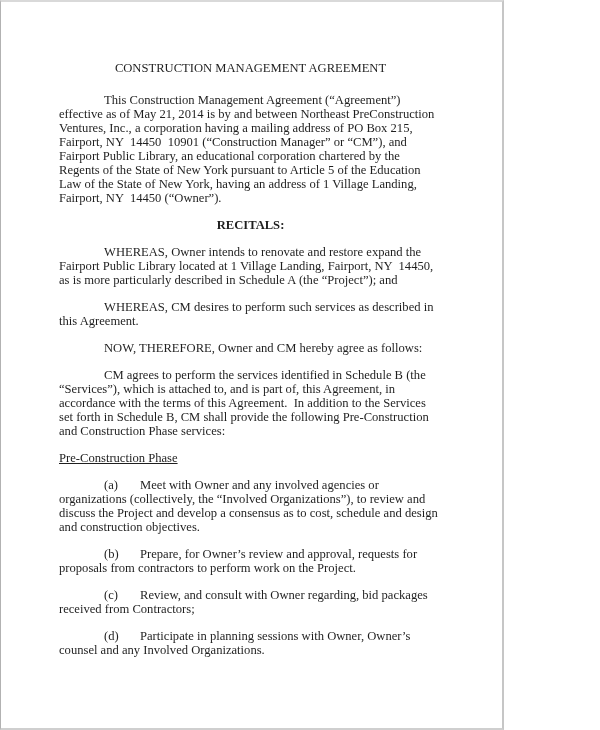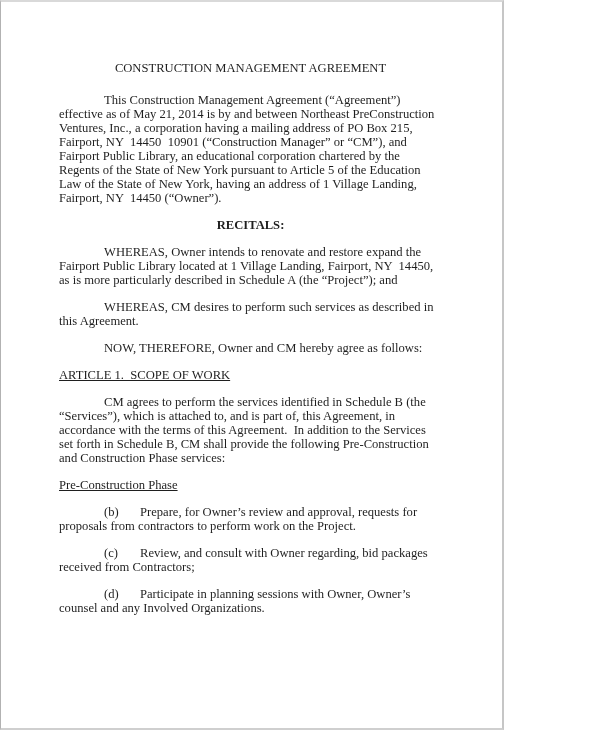--- a/index.html
+++ b/index.html
@@ -76,26 +76,26 @@
 
     <h2 class="center-heading">RECITALS:</h2>
 
     <p class="para indent">WHEREAS, Owner intends to renovate and restore expand the Fairport Public Library located at 1 Village Landing, Fairport, NY  14450, as is more particularly described in Schedule A (the “Project”); and</p>
 
 
     <p class="para indent">WHEREAS, CM desires to perform such services as described in this Agreement.</p>
 
     <p class="para indent">NOW, THEREFORE, Owner and CM hereby agree as follows:</p>
 
-    <h3 class="underline-heading">ARTICLE 1.  SCOPE OF WORK</h3>
 
     <p class="para indent">CM agrees to perform the services identified in Schedule B (the “Services”), which is attached to, and is part of, this Agreement, in accordance with the terms of this Agreement.  In addition to the Services set forth in Schedule B, CM shall provide the following Pre-Construction and Construction Phase services:</p>
 
     <h3 class="underline-heading">Pre-Construction Phase</h3>
 
+    <p class="para item"><span class="enum">(a)</span><span>Meet with Owner and any involved agencies or organizations (collectively, the “Involved Organizations”), to review and discuss the Project and develop a consensus as to cost, schedule and design and construction objectives.</span></p>
 
     <p class="para item"><span class="enum">(b)</span><span>Prepare, for Owner’s review and approval, requests for proposals from contractors to perform work on the Project.</span></p>
 
     <p class="para item"><span class="enum">(c)</span><span>Review, and consult with Owner regarding, bid packages received from Contractors;</span></p>
 
     <p class="para item"><span class="enum">(d)</span><span>Participate in planning sessions with Owner, Owner’s counsel and any Involved Organizations.</span></p>
 
   </div>
 </div>
 

